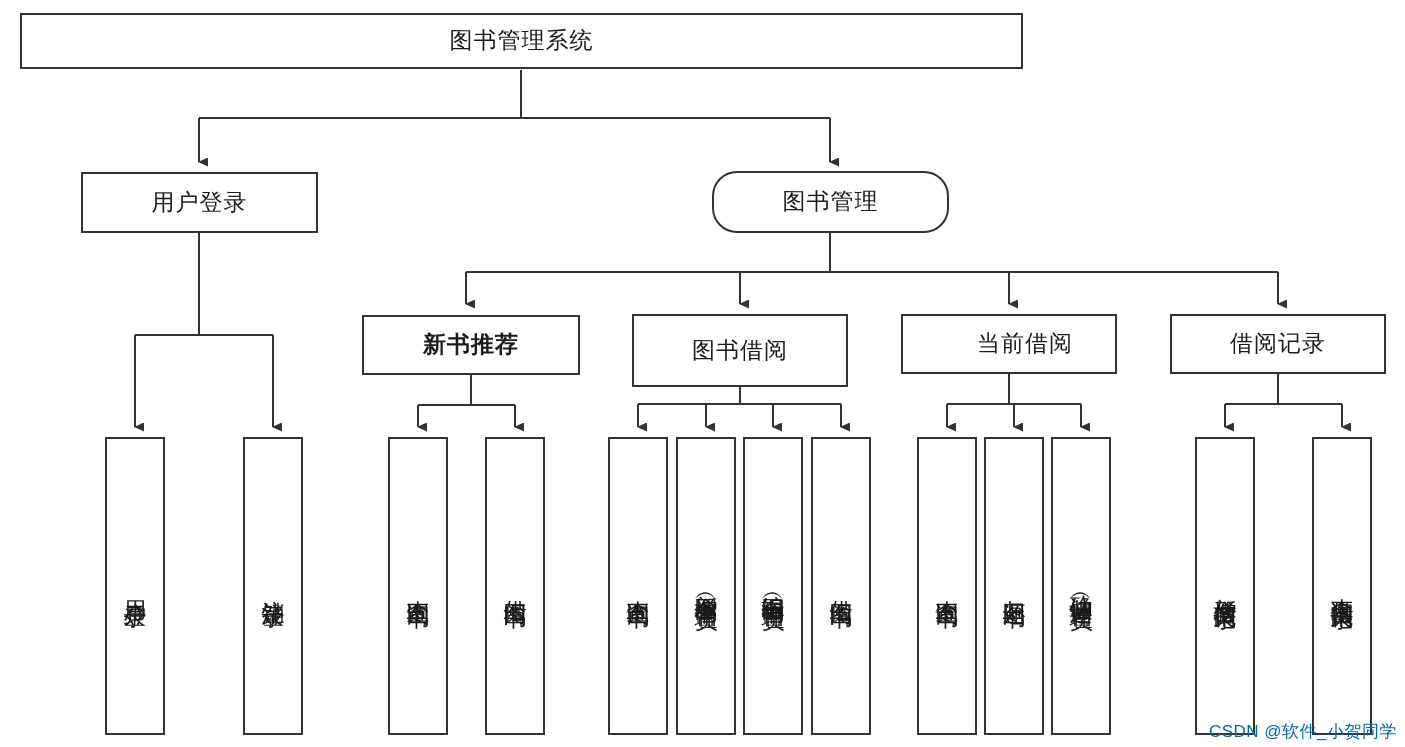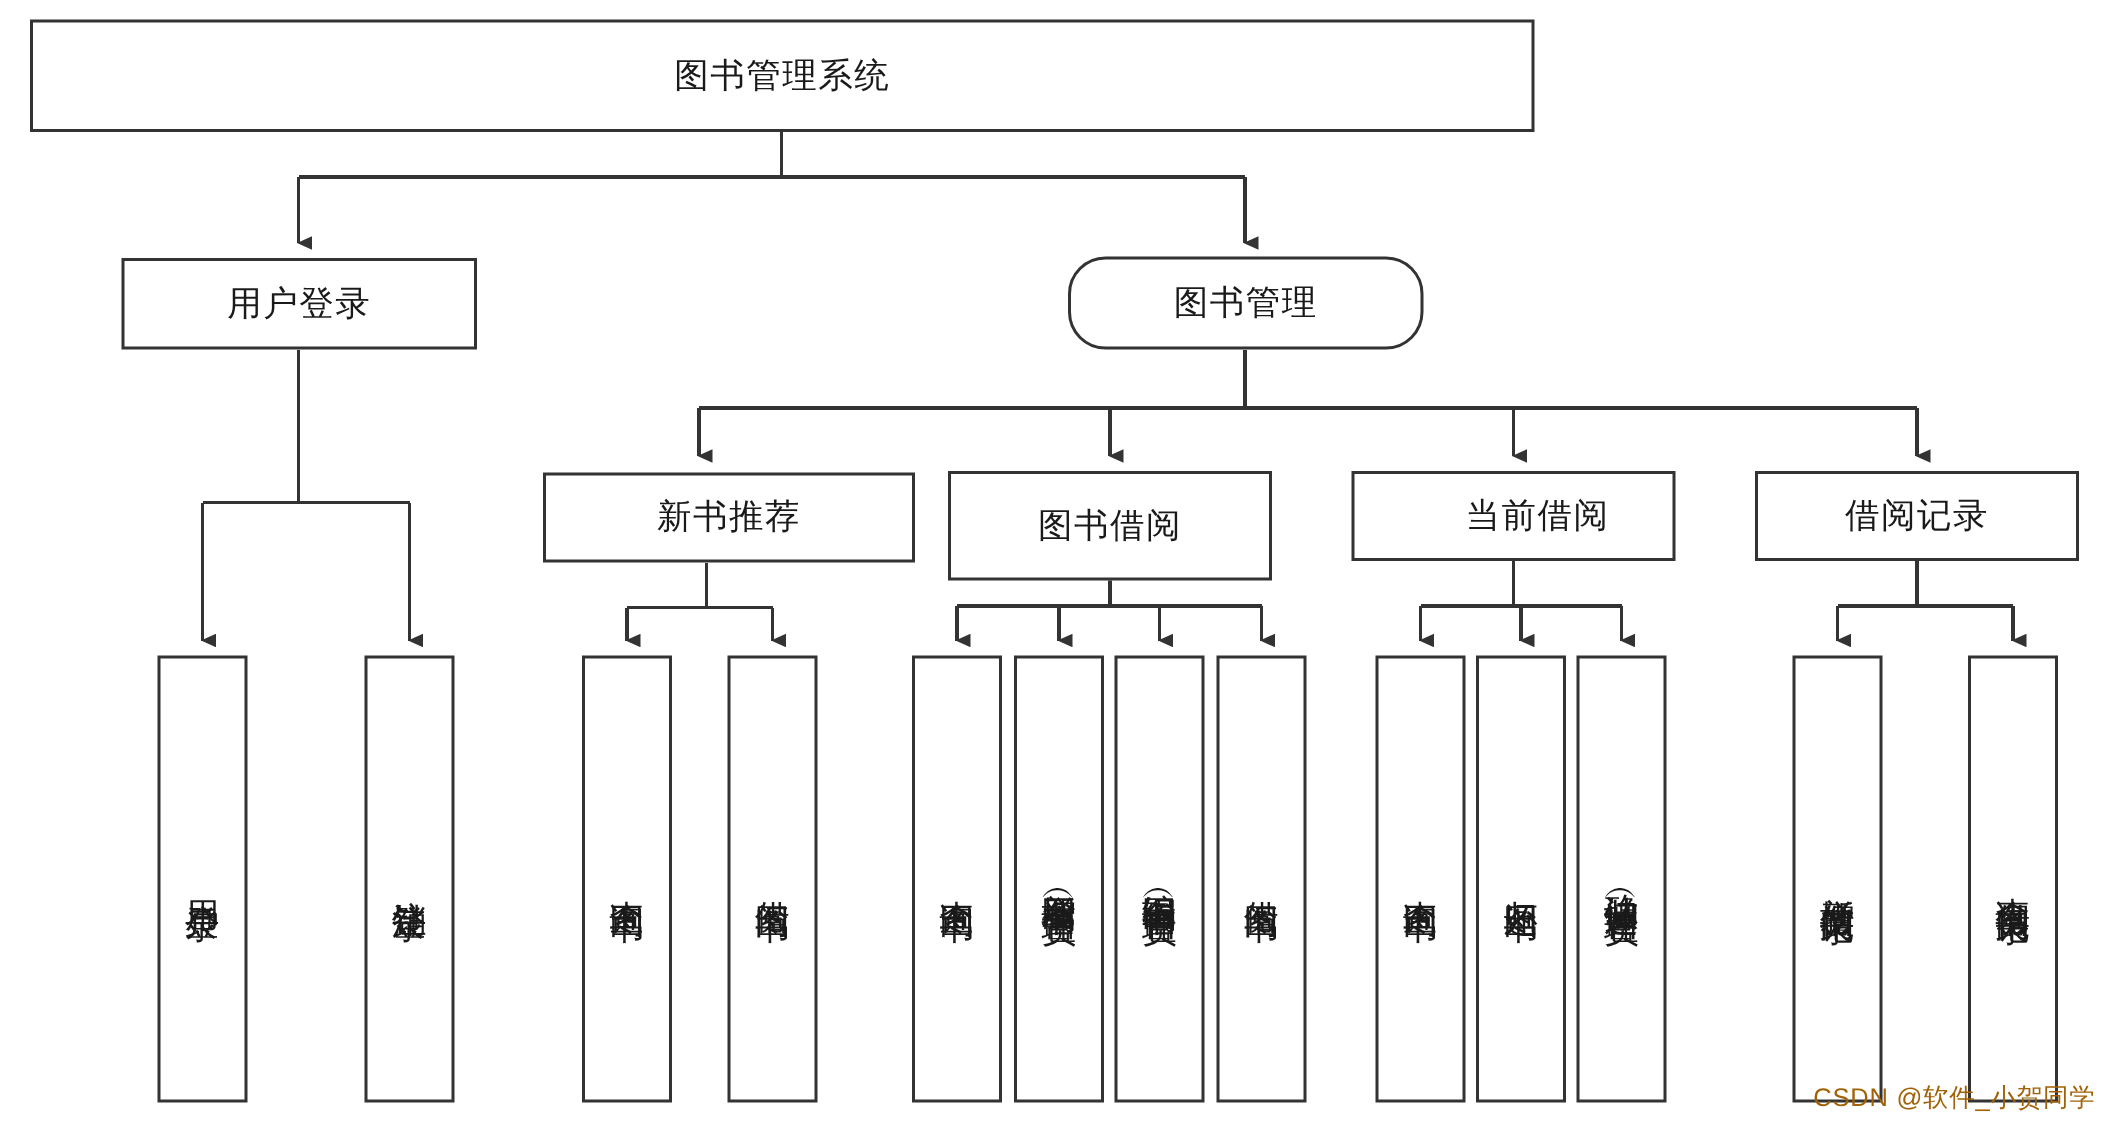--- a/index.html
+++ b/index.html
@@ -55,21 +55,21 @@
     text-orientation: upright;
     display: block;
     white-space: normal;
     max-height: 100%;
   }
   .watermark {
     position: absolute;
     right: 8px;
     bottom: 4px;
     font-size: 17px;
-    color: #a16207;
+    color: #0369a1;
     letter-spacing: 0.5px;
     white-space: nowrap;
     text-align: right;
   }
 </style>
 </head>
 <body>
 
 <div id="canvas">
 
@@ -109,34 +109,34 @@
         <line x1="947" y1="404" x2="947" y2="427" stroke="#333333" stroke-width="2.5" shape-rendering="crispEdges" marker-end="url(#arrowhead)"></line>
         <line x1="1014" y1="404" x2="1014" y2="427" stroke="#333333" stroke-width="2.5" shape-rendering="crispEdges" marker-end="url(#arrowhead)"></line>
         <line x1="1081" y1="404" x2="1081" y2="427" stroke="#333333" stroke-width="2.5" shape-rendering="crispEdges" marker-end="url(#arrowhead)"></line>
         <line x1="1278" y1="374" x2="1278" y2="404" stroke="#333333" stroke-width="2.5" shape-rendering="crispEdges"></line>
         <line x1="1225" y1="404" x2="1342" y2="404" stroke="#333333" stroke-width="2.5" shape-rendering="crispEdges"></line>
         <line x1="1225" y1="404" x2="1225" y2="427" stroke="#333333" stroke-width="2.5" shape-rendering="crispEdges" marker-end="url(#arrowhead)"></line>
         <line x1="1342" y1="404" x2="1342" y2="427" stroke="#333333" stroke-width="2.5" shape-rendering="crispEdges" marker-end="url(#arrowhead)"></line>
       </g>
   </svg>
 
-  <div class="node horiz" id="node-root" style="left: 20px; top: 13px; width: 1003px; height: 75px;">
+  <div class="node horiz" id="node-root" style="left: 20px; top: 13px; width: 1003px; height: 56px;">
     <span>图书管理系统</span>
   </div>
 
   <div id="nodes-level1">
       <div class="node horiz" style="left: 81px; top: 172px; width: 237px; height: 61px;">
         <span>用户登录</span>
       </div>
       <div class="node horiz" style="left: 712px; top: 171px; width: 237px; height: 62px; border-radius: 25px;">
         <span>图书管理</span>
       </div>
     </div>
   <div id="nodes-level2">
-      <div class="node horiz" style="left: 362px; top: 315px; width: 248px; height: 60px;">
+      <div class="node horiz" style="left: 362px; top: 315px; width: 218px; height: 60px; font-weight: bold;">
         <span>新书推荐</span>
       </div>
       <div class="node horiz" style="left: 632px; top: 314px; width: 216px; height: 73px;">
         <span>图书借阅</span>
       </div>
       <div class="node horiz" style="left: 901px; top: 314px; width: 216px; height: 60px; padding-left: 32px;">
         <span>当前借阅</span>
       </div>
       <div class="node horiz" style="left: 1170px; top: 314px; width: 216px; height: 60px;">
         <span>借阅记录</span>

